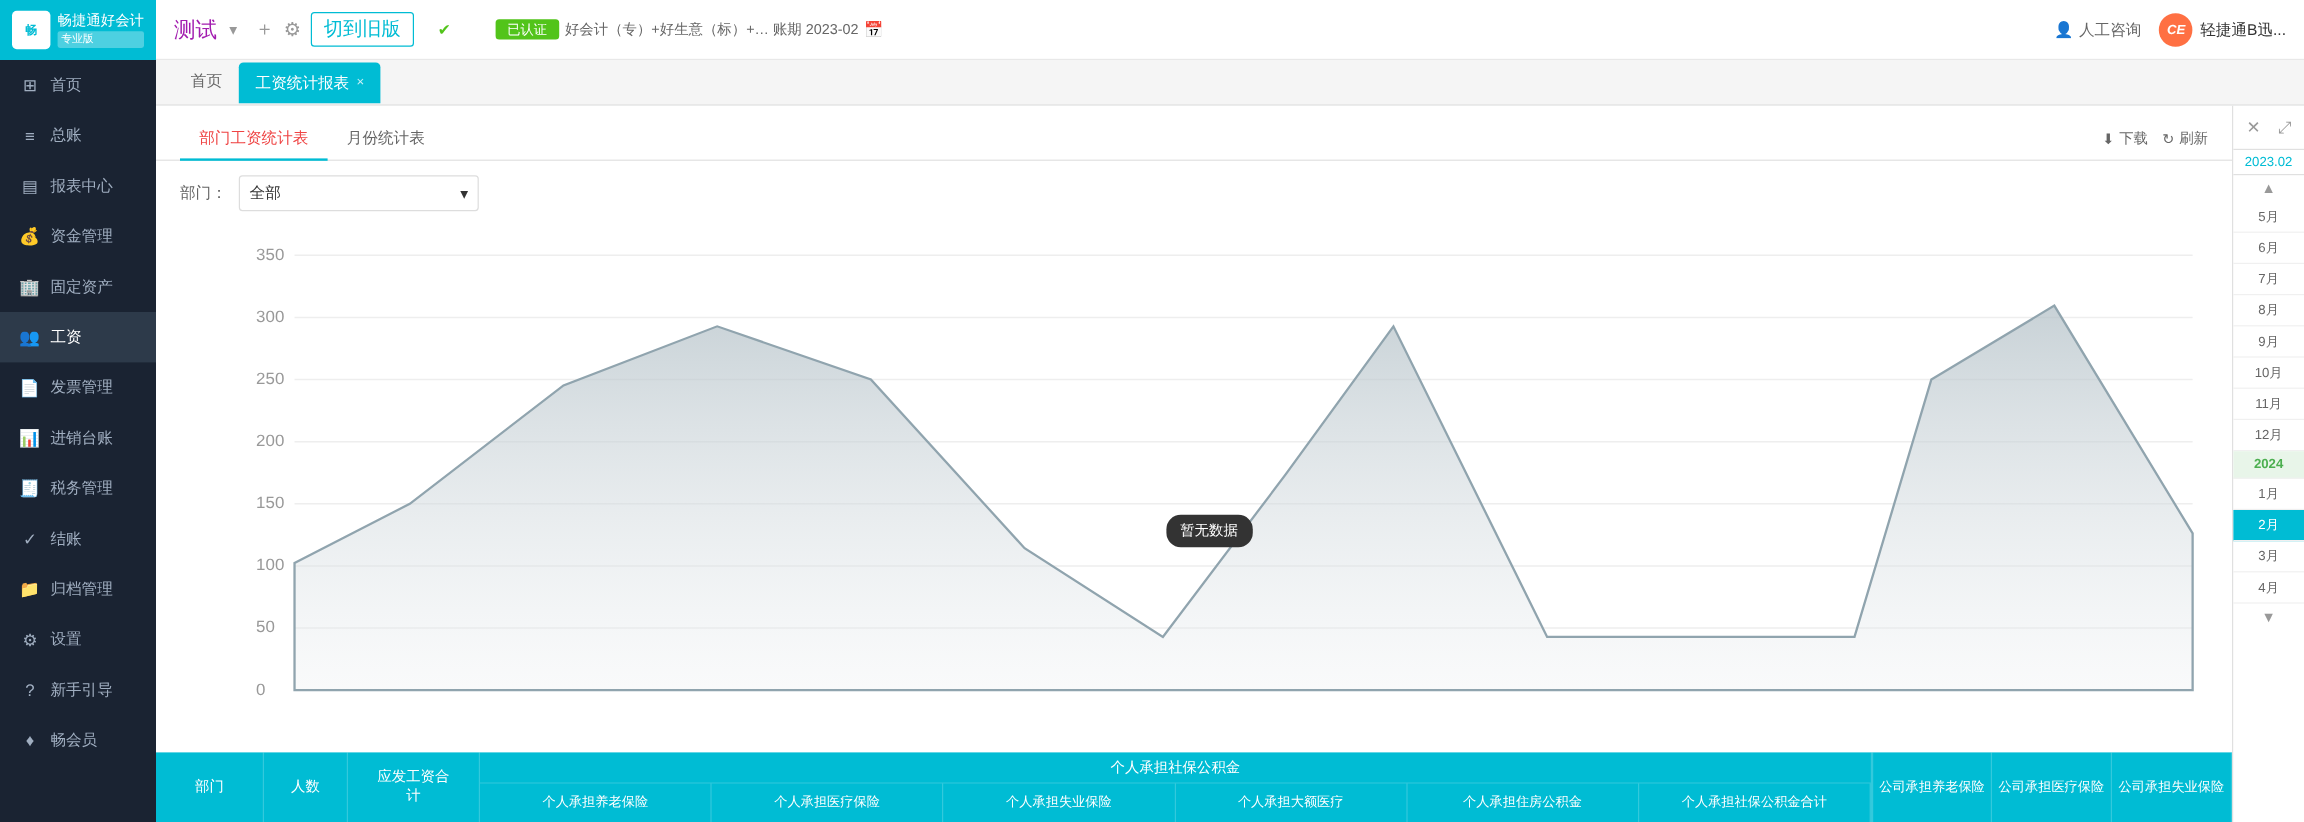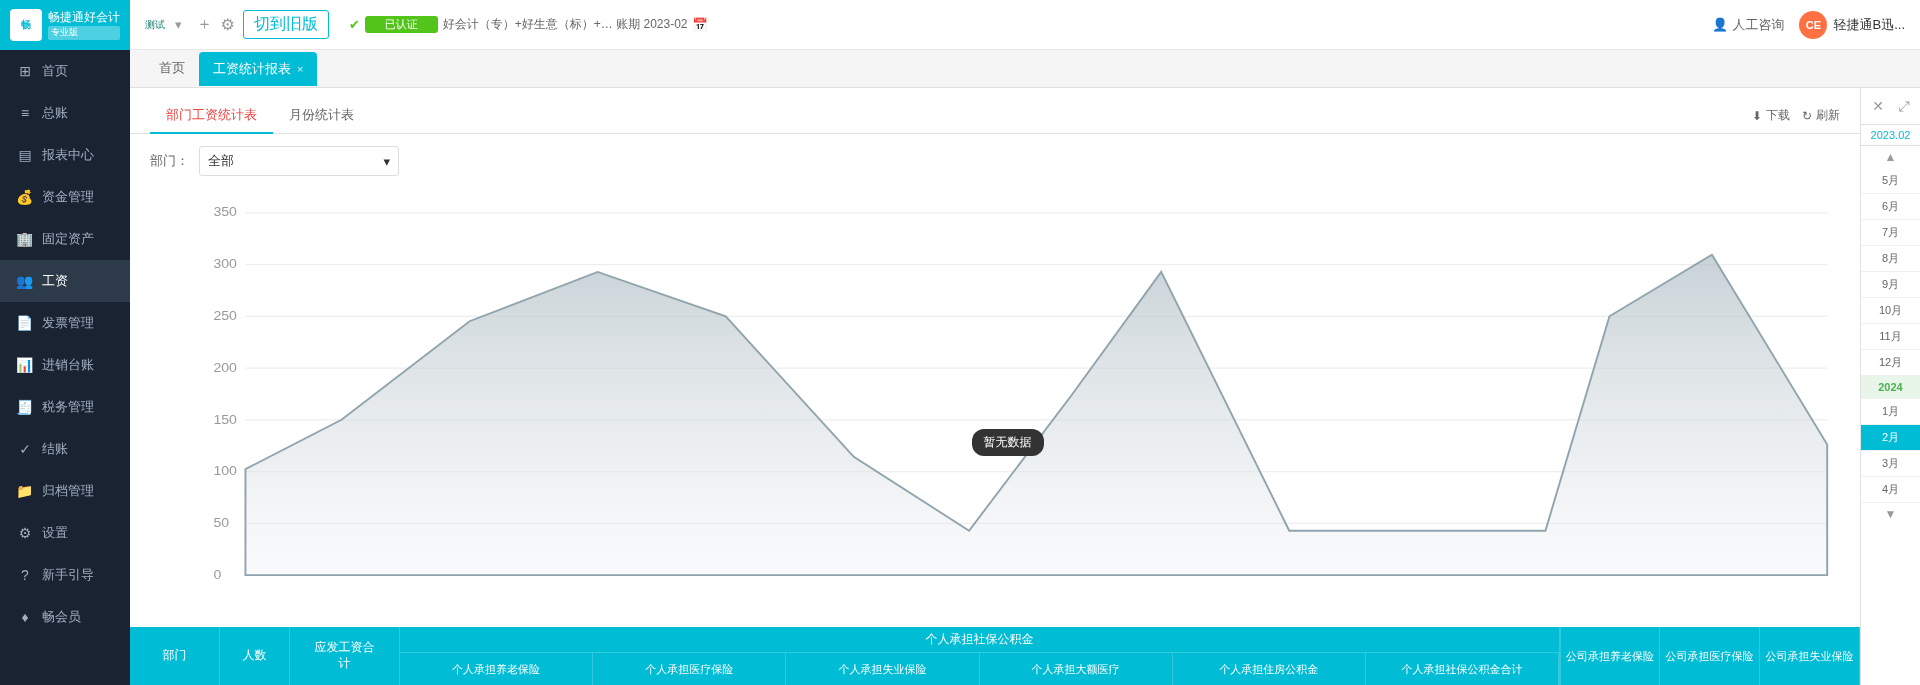--- a/index.html
+++ b/index.html
@@ -71,22 +71,22 @@
       height: 50px;
       background: white;
       display: flex;
       align-items: center;
       padding: 0 15px;
       border-bottom: 1px solid #e8e8e8;
       gap: 10px;
       flex-shrink: 0;
     }
     .topbar-title {
-      font-size: 10px;
-      color: #0f766e;
+      font-size: 18px;
+      color: #a21caf;
       font-weight: 500;
     }
     .topbar-arrow {
       color: #999;
       cursor: pointer;
     }
     .topbar-actions {
       display: flex;
       align-items: center;
       gap: 8px;
@@ -104,22 +104,23 @@
     .topbar-status {
       display: flex;
       align-items: center;
       gap: 5px;
       margin-left: 10px;
     }
     .status-badge {
       background: #52c41a;
       color: white;
       font-size: 11px;
-      padding: 1px 20px;
+      padding: 1px 10px;
       border-radius: 3px;
+      margin-left: 32px;
     }
     .topbar-meta {
       color: #666;
       font-size: 12px;
     }
     .topbar-right {
       margin-left: auto;
       display: flex;
       align-items: center;
       gap: 15px;
@@ -142,20 +143,21 @@
       width: 28px;
       height: 28px;
       border-radius: 50%;
       background: #ff7043;
       display: flex;
       align-items: center;
       justify-content: center;
       color: white;
       font-size: 11px;
       font-weight: bold;
+      font-style: italic;
     }
     .user-name { color: #333; font-size: 13px; }
 
     
     .tab-bar {
       background: #f5f5f5;
       display: flex;
       align-items: center;
       padding: 0 15px;
       border-bottom: 1px solid #e0e0e0;

